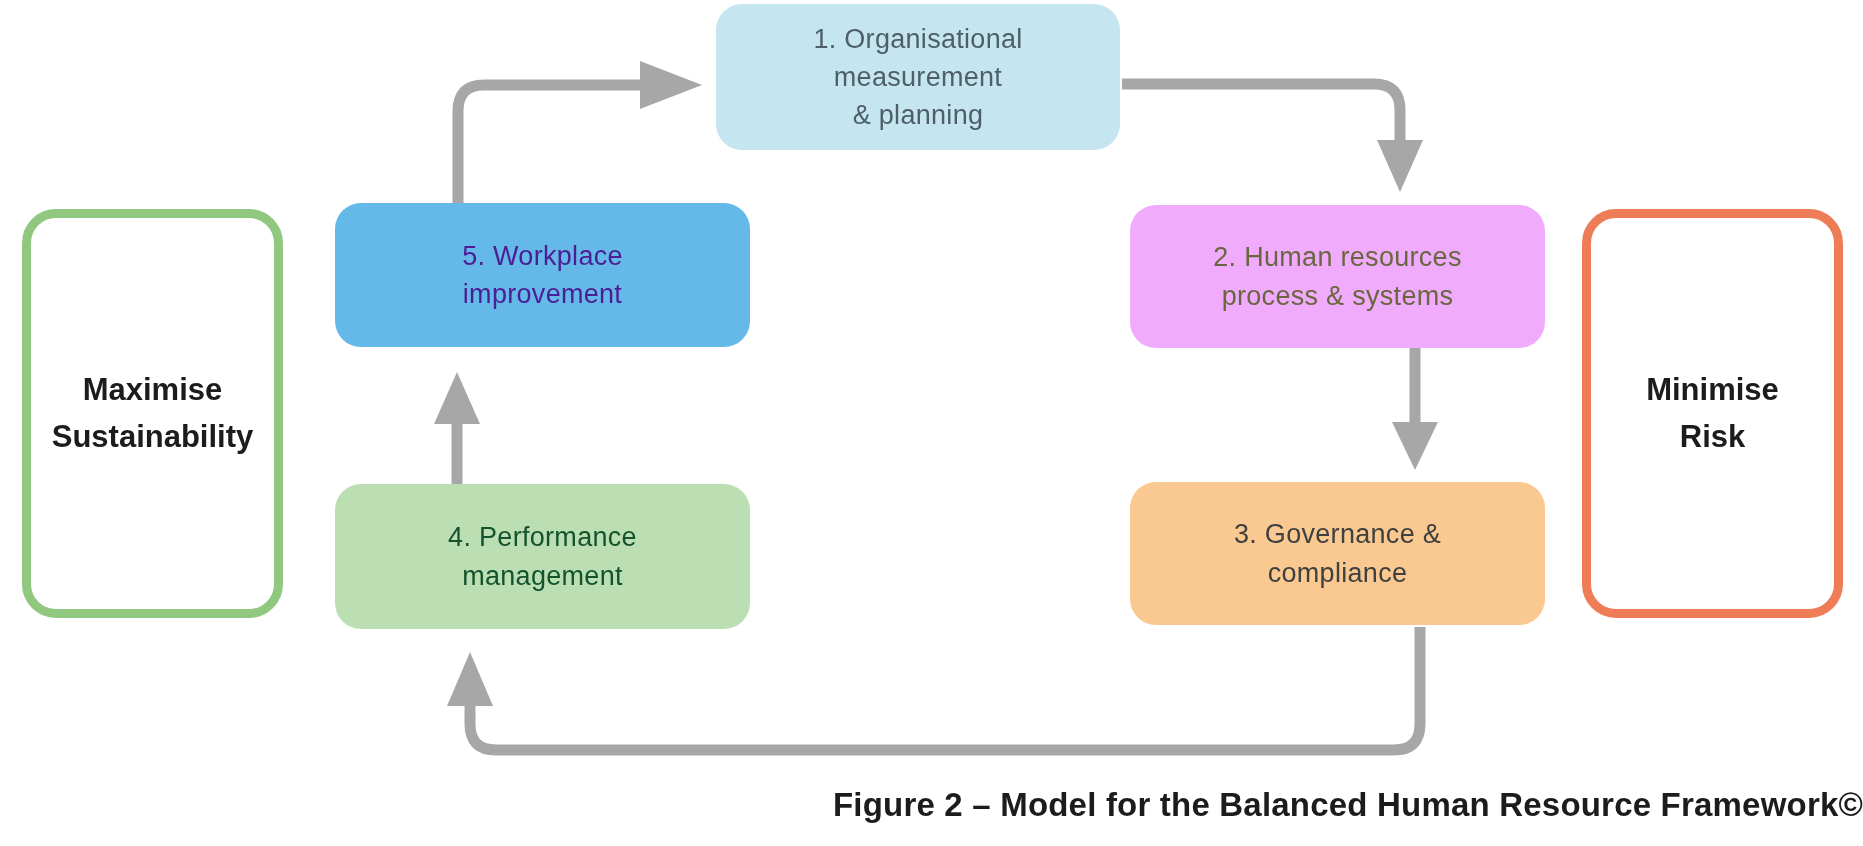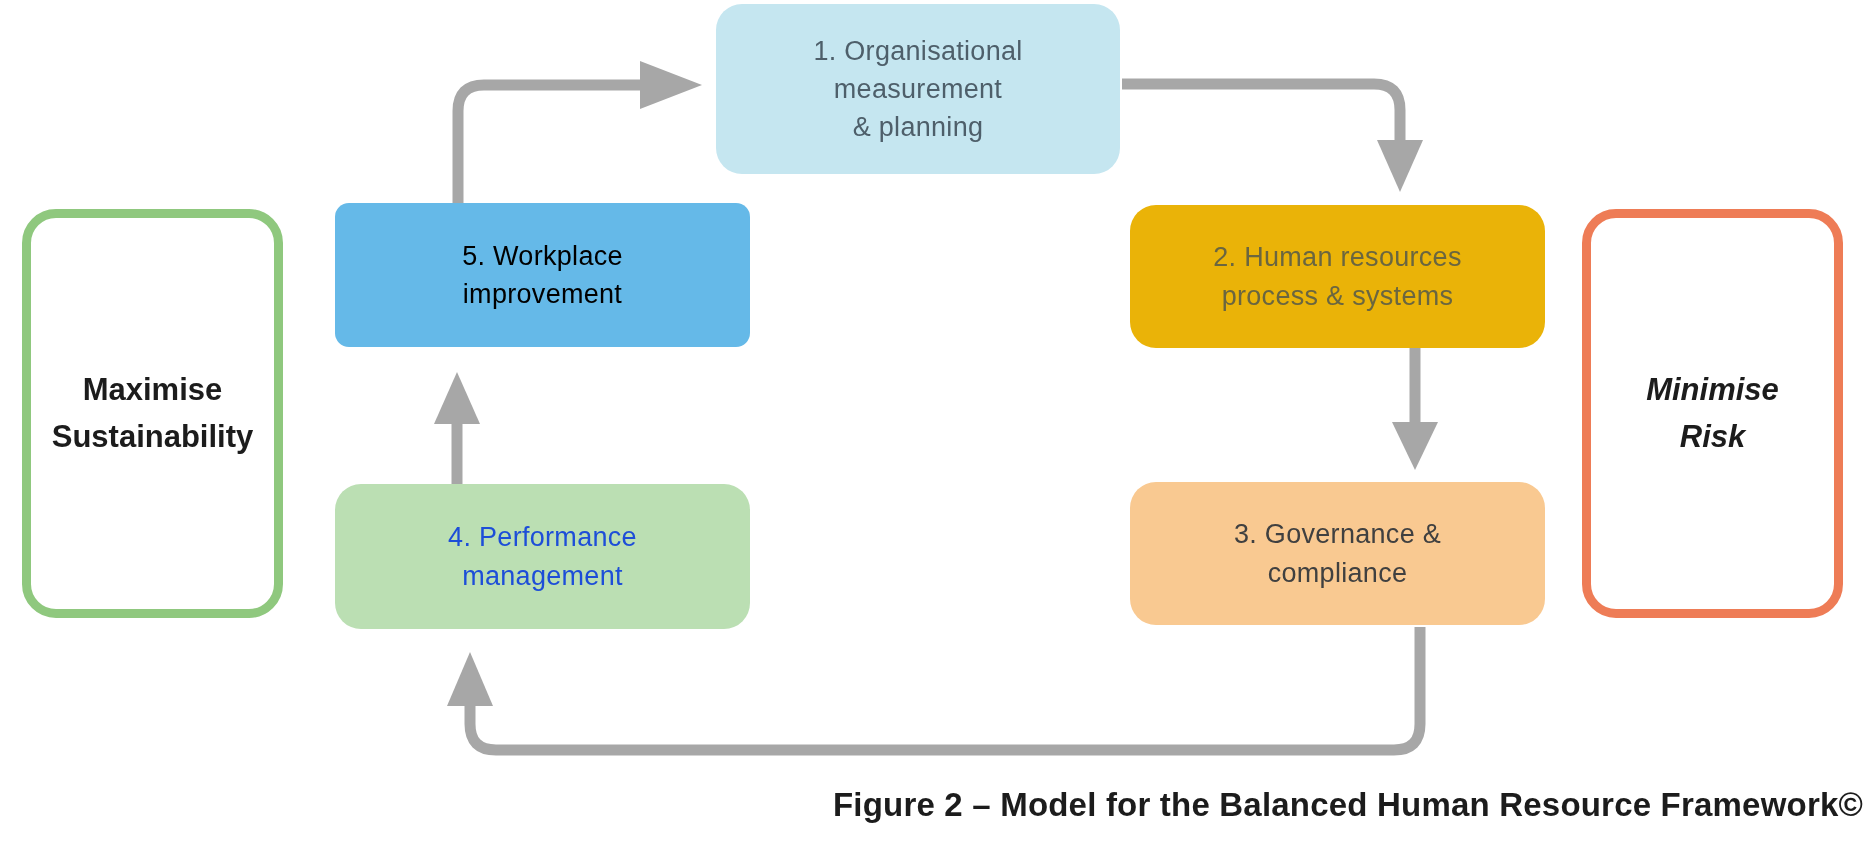--- a/index.html
+++ b/index.html
@@ -32,21 +32,21 @@
     align-items: center;
     justify-content: center;
     text-align: center;
     white-space: pre-line;
     border-radius: 26px;
     font-size: 27px;
     line-height: 1.42;
     font-weight: 400;
     letter-spacing: 0.3px;
   }
-  #node1 { left: 716px; top: 4px;   width: 404px; height: 170px; }
+  #node1 { left: 716px; top: 4px;   width: 404px; height: 146px; }
   #node2 { left: 1130px; top: 205px; width: 415px; height: 143px; }
   #node3 { left: 1130px; top: 482px; width: 415px; height: 143px; }
   #node4 { left: 335px; top: 484px; width: 415px; height: 145px; }
   #node5 { left: 335px; top: 203px; width: 415px; height: 144px; }
   .outcome {
     position: absolute;
     top: 209px;
     width: 261px;
     height: 409px;
     box-sizing: border-box;
@@ -100,33 +100,33 @@
     <g>
       <path class="arrow-line" d="M457 485 V424" style="stroke: rgb(167, 167, 167);"></path>
       <polygon points="434,424 480,424 457,372" style="fill: rgb(167, 167, 167);"></polygon>
     </g>
   </svg>
 
   <div class="node" id="node1" style="background-color: rgb(197, 230, 240); color: rgb(78, 95, 106);">1. Organisational
 measurement
 &amp; planning</div>
 
-  <div class="node" id="node2" style="background-color: #eab308; color: rgb(106, 102, 64);">2. Human resources
+  <div class="node" id="node2" style="background-color: #f0abfc; color: rgb(106, 102, 64);">2. Human resources
 process &amp; systems</div>
 
   <div class="node" id="node3" style="background-color: rgb(249, 201, 145); color: #404040;">3. Governance &amp;
 compliance</div>
 
-  <div class="node" id="node4" style="background-color: rgb(187, 223, 179); color: #1d4ed8;">4. Performance
+  <div class="node" id="node4" style="background-color: rgb(187, 223, 179); color: #14532d;">4. Performance
 management</div>
 
-  <div class="node" id="node5" style="background-color: rgb(101, 185, 232); color: #000000; border-radius: 14px;">5. Workplace
+  <div class="node" id="node5" style="background-color: rgb(101, 185, 232); color: #4c1d95;">5. Workplace
 improvement</div>
 
   <div class="outcome" id="outcomeLeft" style="border-color: rgb(143, 200, 126); color: rgb(28, 28, 28);">Maximise
 Sustainability</div>
 
-  <div class="outcome" id="outcomeRight" style="border-color: rgb(238, 124, 86); color: rgb(28, 28, 28); font-style: italic;">Minimise
+  <div class="outcome" id="outcomeRight" style="border-color: rgb(238, 124, 86); color: rgb(28, 28, 28);">Minimise
 Risk</div>
 
   <div class="caption" style="color: rgb(28, 28, 28);">Figure 2 – Model for the Balanced Human Resource Framework©</div>
 
 </div>
 
 </body></html>

